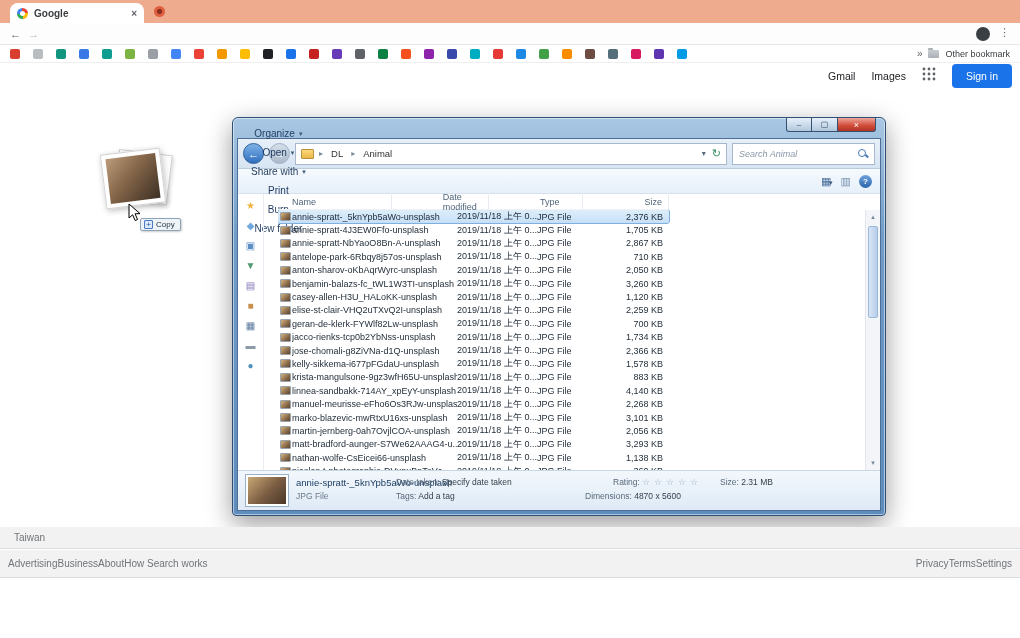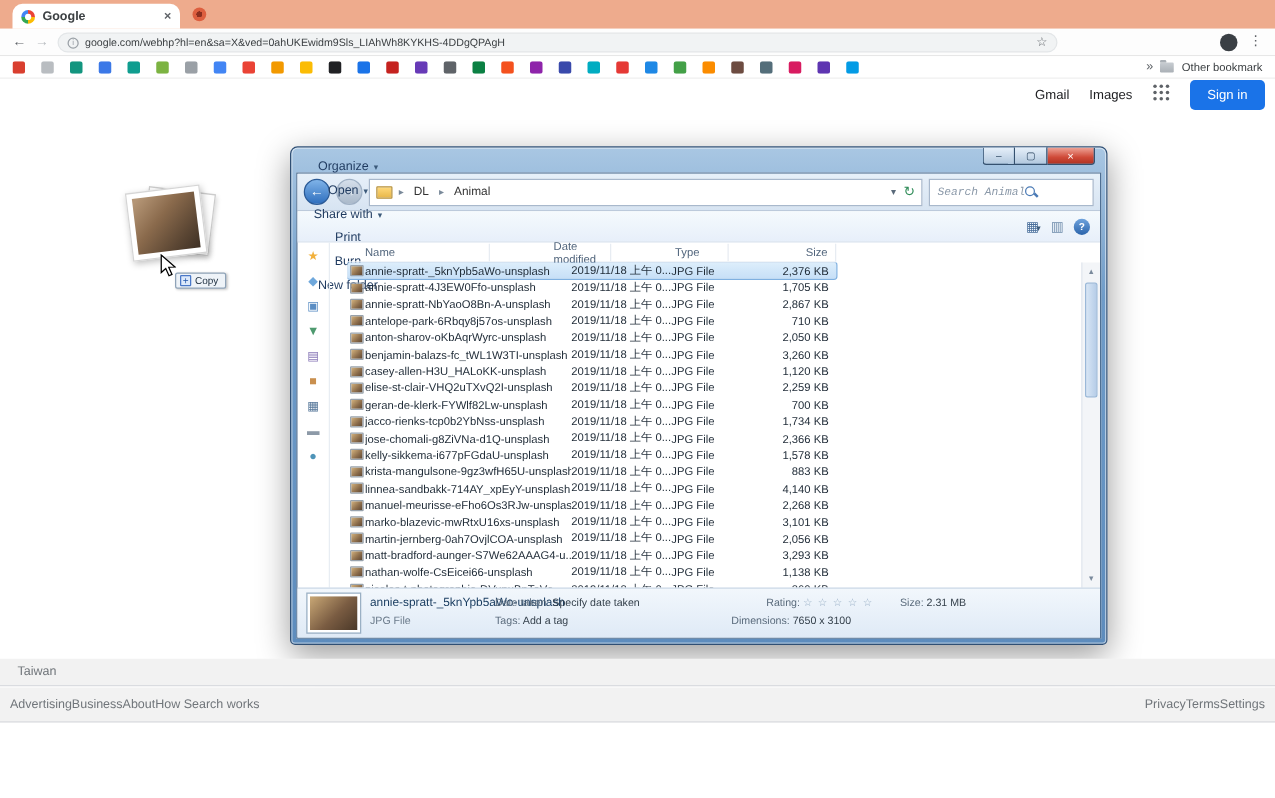--- a/index.html
+++ b/index.html
@@ -63,21 +63,21 @@
 
   .exp-navbar{height:30px;background:linear-gradient(#e7f0f9,#d7e4f2);border-bottom:1px solid #bccadb;display:flex;align-items:center;padding:0 5px;gap:5px;flex:0 0 auto;}
   .nav-circle{width:21px;height:21px;border-radius:50%;border:1px solid #2a5a96;background:linear-gradient(#7fb3e8,#2f6fbe);color:#fff;font-size:11px;display:flex;align-items:center;justify-content:center;flex:0 0 auto;}
   .nav-circle.disabled{border-color:#9fb0c4;background:linear-gradient(#d5dfeb,#aab9ca);color:#f2f6fa;}
   .breadcrumb{flex:1;height:22px;background:#fff;border:1px solid #a8b8cc;display:flex;align-items:center;gap:5px;padding:0 5px;font-size:9.5px;color:#333;}
   .crumb{padding:1px 3px;}
   .crumb-sep{color:#7a8a9a;font-size:8px;}
   .bc-right{margin-left:auto;display:flex;align-items:center;gap:6px;}
   .bc-caret{color:#5a6a7a;font-size:8px;}
   .bc-refresh{color:#2e8b57;font-size:11px;}
-  .exp-search{width:132px;height:22px;background:#fff;border:1px solid #a8b8cc;display:flex;align-items:center;padding:0 6px;flex:0 0 auto;font-family:Liberation Mono, monospace;}
+  .exp-search{width:143px;height:22px;background:#fff;border:1px solid #a8b8cc;display:flex;align-items:center;justify-content:space-between;padding:0 6px;flex:0 0 auto;}
   .search-ph{font-size:9px;color:#8a98a8;font-style:italic;}
   .mag{position:relative;width:10px;height:10px;}
   .mag::before{content:"";position:absolute;left:0;top:0;width:6px;height:6px;border:1.5px solid #4a7ab5;border-radius:50%;}
   .mag::after{content:"";position:absolute;left:6.5px;top:6.5px;width:3.5px;height:1.6px;background:#4a7ab5;transform:rotate(45deg);}
 
   .exp-toolbar{height:25px;background:linear-gradient(#f5fafd,#e7effa);border-bottom:1px solid #d8e2ee;display:flex;align-items:center;padding:0 6px;flex:0 0 auto;font-size:10px;color:#1f3a5f;}
   #tb-items{display:flex;align-items:center;gap:2px;flex-direction:column;}
   .tb-item{display:flex;align-items:center;gap:4px;padding:3px 7px;white-space:nowrap;}
   .tb-caret{font-size:7px;color:#3c5a7a;}
   .tb-right{margin-left:auto;display:flex;align-items:center;gap:8px;padding-right:2px;}
@@ -134,25 +134,20 @@
       <span class="g-favicon"></span>
       <span class="tab-title">Google</span>
       <span class="tab-close">×</span>
     </div>
     <span class="tab2-favicon"></span>
   </div>
 
   <div class="browser-toolbar">
     <span class="nav-arrow" style="left:8px">←</span>
     <span class="nav-arrow fwd" style="left:26px">→</span>
-    <div class="urlbar">
-      <span class="info-badge">i</span>
-      <span class="url-text">google.com/webhp?hl=en&amp;sa=X&amp;ved=0ahUKEwidm9Sls_LIAhWh8KYKHS-4DDgQPAgH</span>
-      <span class="url-star">☆</span>
-    </div>
     <span class="avatar"></span>
     <span class="menu-dots">⋮</span>
   </div>
 
   <div class="bookmarks-bar">
     <div class="bm-icons" id="bookmark-icons">
         <span class="bm-icon" style="background: rgb(217, 63, 47);"></span>
         <span class="bm-icon" style="background: rgb(185, 189, 193);"></span>
         <span class="bm-icon" style="background: rgb(18, 149, 127);"></span>
         <span class="bm-icon" style="background: rgb(59, 120, 231);"></span>
@@ -512,21 +507,21 @@
         <div class="dp-tags">
           <span>Tags:</span>
           <span class="dp-val">Add a tag</span>
         </div>
         <div class="dp-rating">
           <span>Rating:</span>
           <span class="dp-stars">☆ ☆ ☆ ☆ ☆</span>
         </div>
         <div class="dp-dims">
           <span>Dimensions:</span>
-          <span class="dp-val">7650 x 3100</span>
+          <span class="dp-val">4870 x 5600</span>
         </div>
         <div class="dp-size">
           <span>Size:</span>
           <span class="dp-val">2.31 MB</span>
         </div>
       </div>
 
     </div>
   </div>
 

